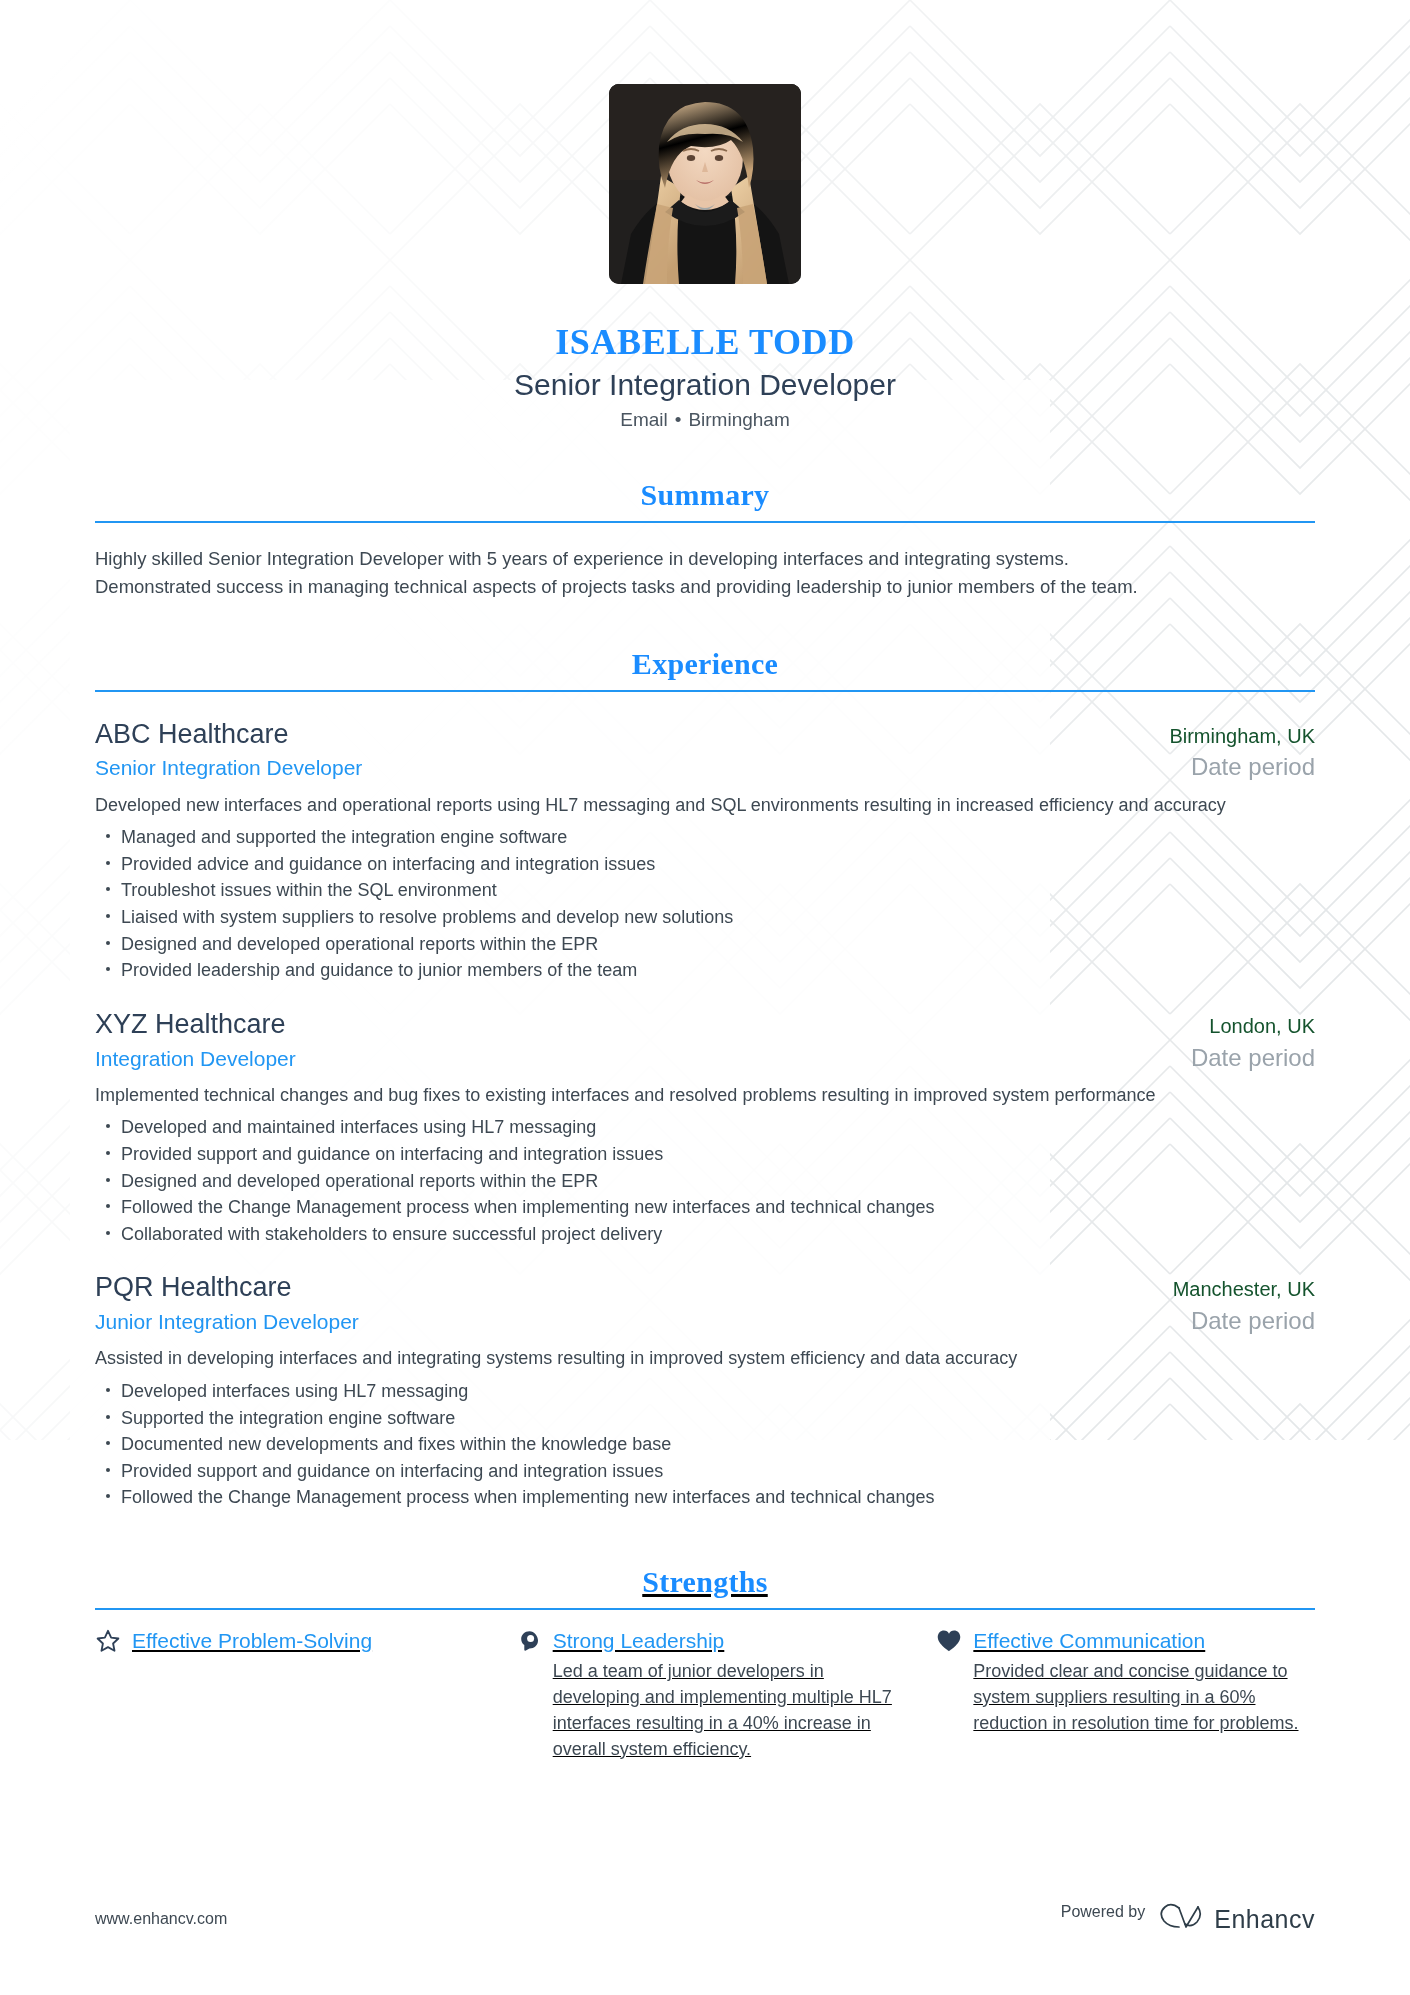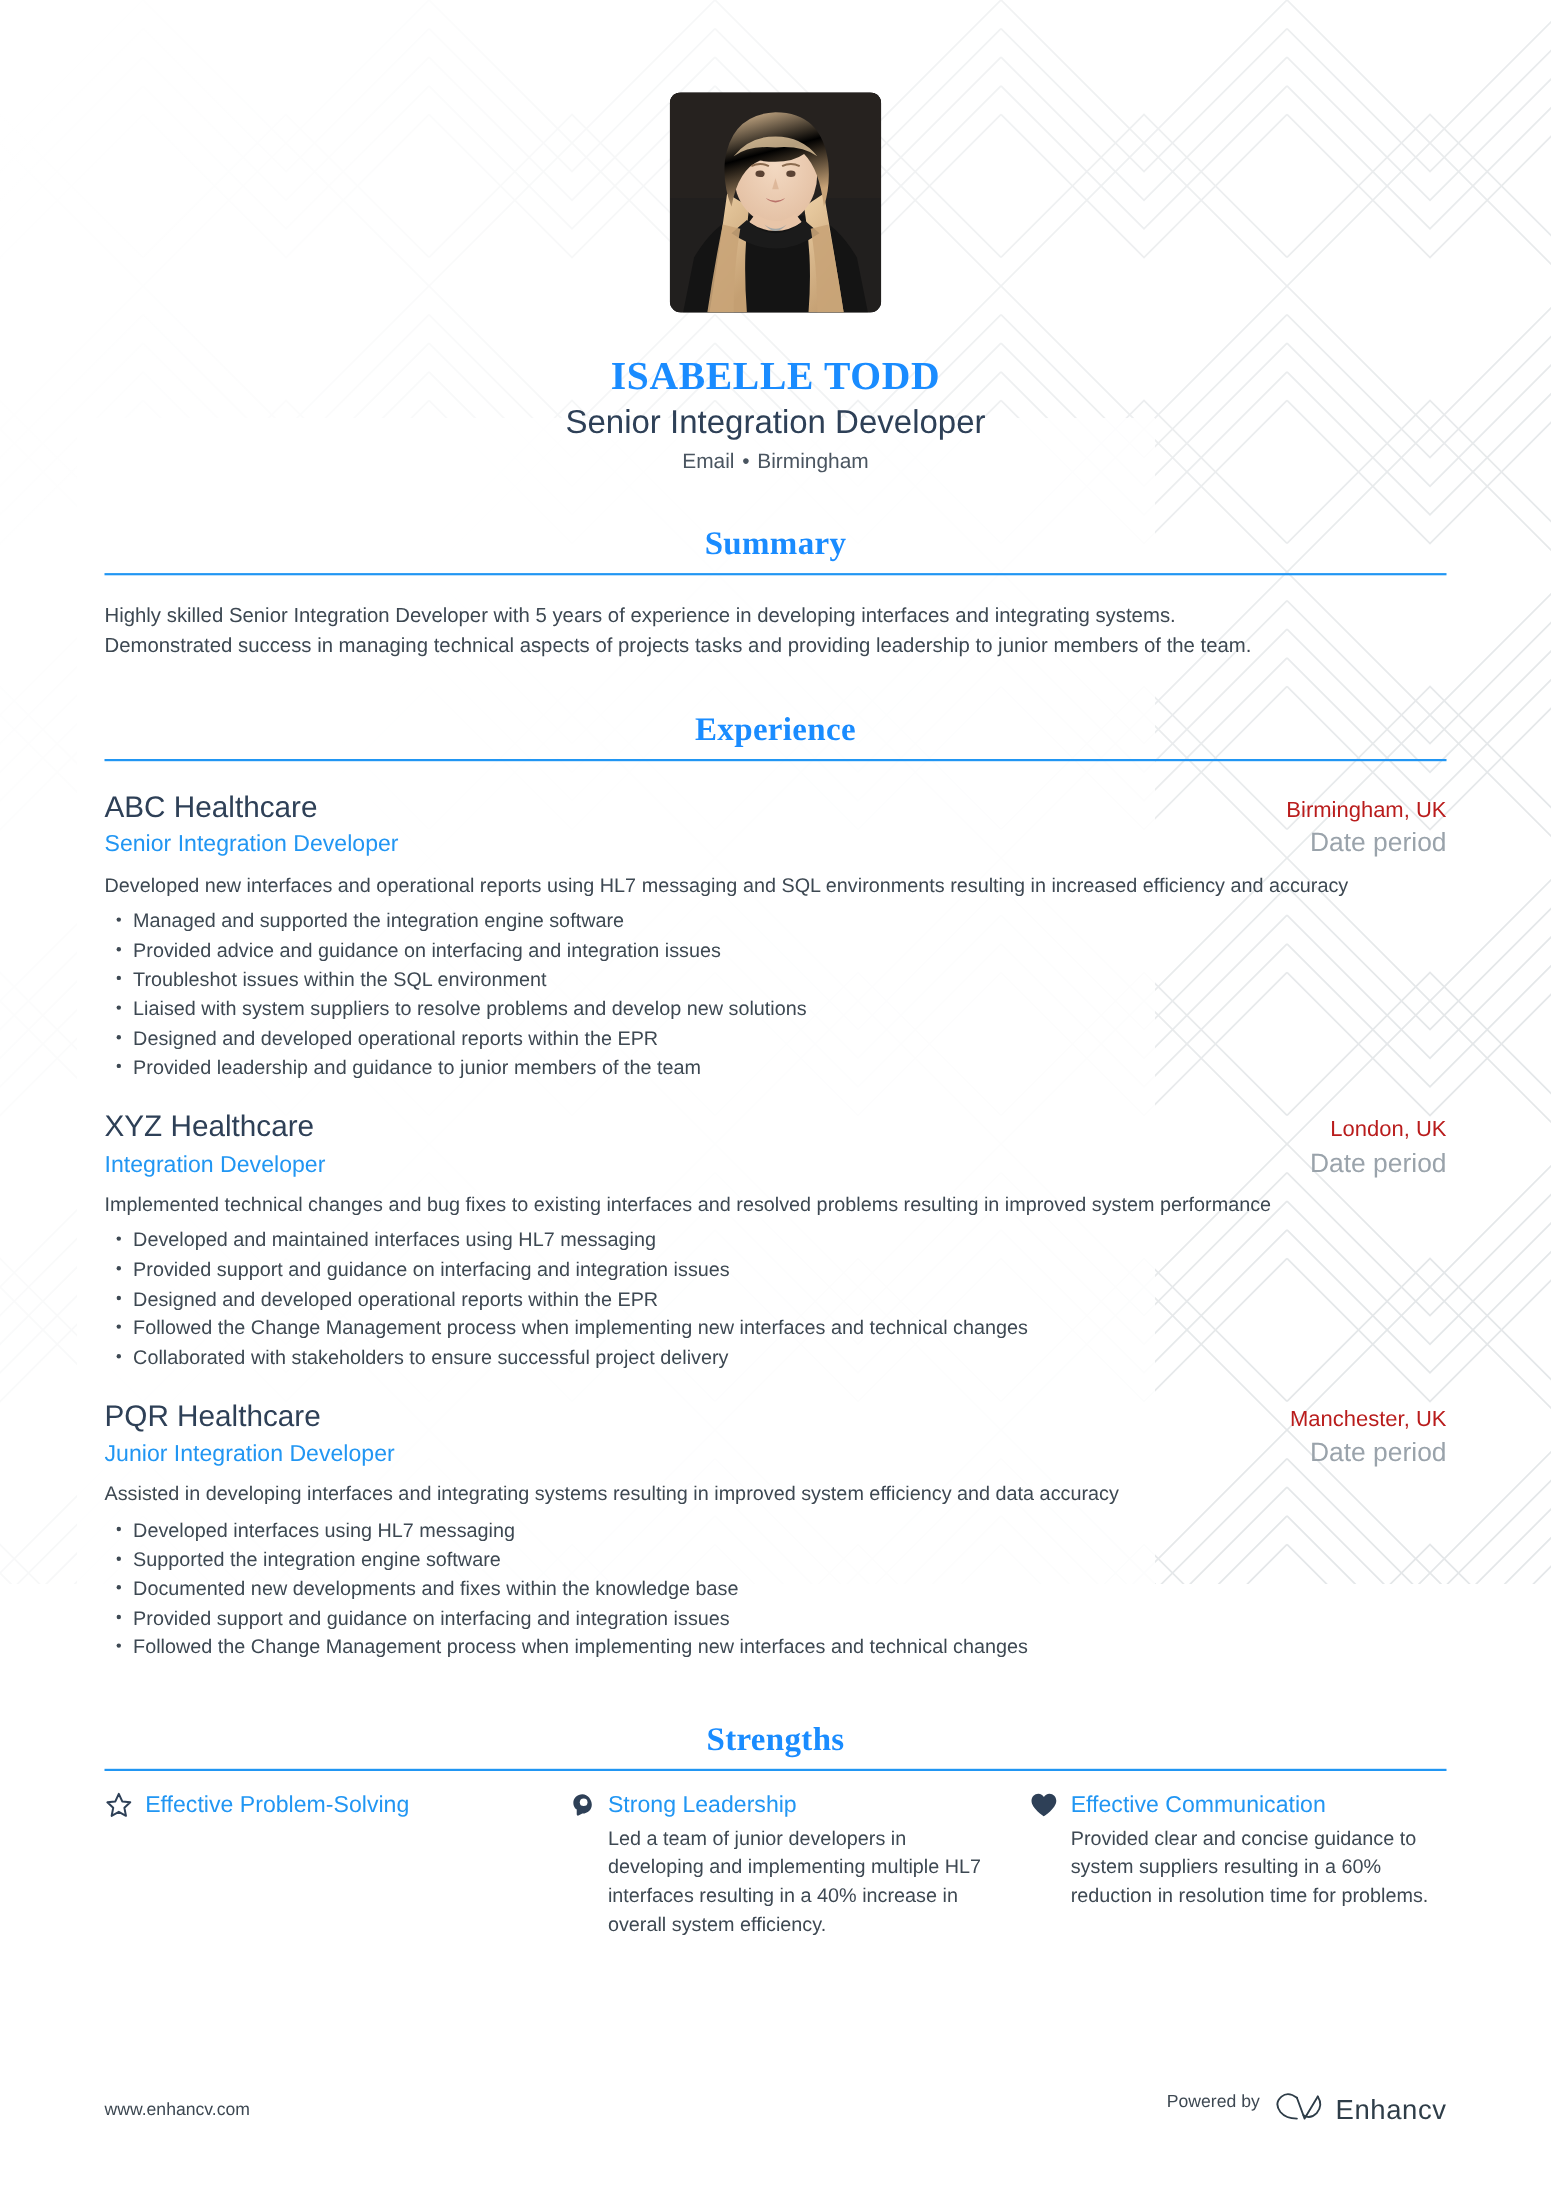--- a/index.html
+++ b/index.html
@@ -108,21 +108,21 @@
     align-items: baseline;
   }
   .company {
     font-size: 27px;
     color: #2e4057;
     font-weight: 400;
     line-height: 1.25;
   }
   .location {
     font-size: 20px;
-    color: #b91c1c;
+    color: #14532d;
     white-space: nowrap;
     line-height: 1.25;
   }
   .role {
     font-size: 21px;
     color: #2196f3;
     line-height: 1.3;
   }
   .dates {
     font-size: 24px;
@@ -387,21 +387,21 @@
               <li>Developed interfaces using HL7 messaging</li>
               <li>Supported the integration engine software</li>
               <li>Documented new developments and fixes within the knowledge base</li>
               <li>Provided support and guidance on interfacing and integration issues</li>
               <li>Followed the Change Management process when implementing new interfaces and technical changes</li>
             </ul>
           </div>
         </div>
     </div>
 
-    <div class="section" style="margin-top:54px;">
+    <div class="section" style="margin-top:54px;text-decoration:underline;">
       <div class="section-title">Strengths</div>
       <div class="section-rule"></div>
       <div class="strengths-grid" id="strengths-grid">
           <div class="strength">
             <div class="strength-head">
               <span class="strength-icon">
                 <svg width="26" height="26" viewBox="0 0 24 24">
                   <path d="M12 2.6 L14.9 8.9 L21.6 9.7 L16.7 14.3 L18 21 L12 17.7 L6 21 L7.3 14.3 L2.4 9.7 L9.1 8.9 Z" fill="none" stroke="#2e4057" stroke-width="1.7" stroke-linejoin="round"></path>
                 </svg>
               </span>

